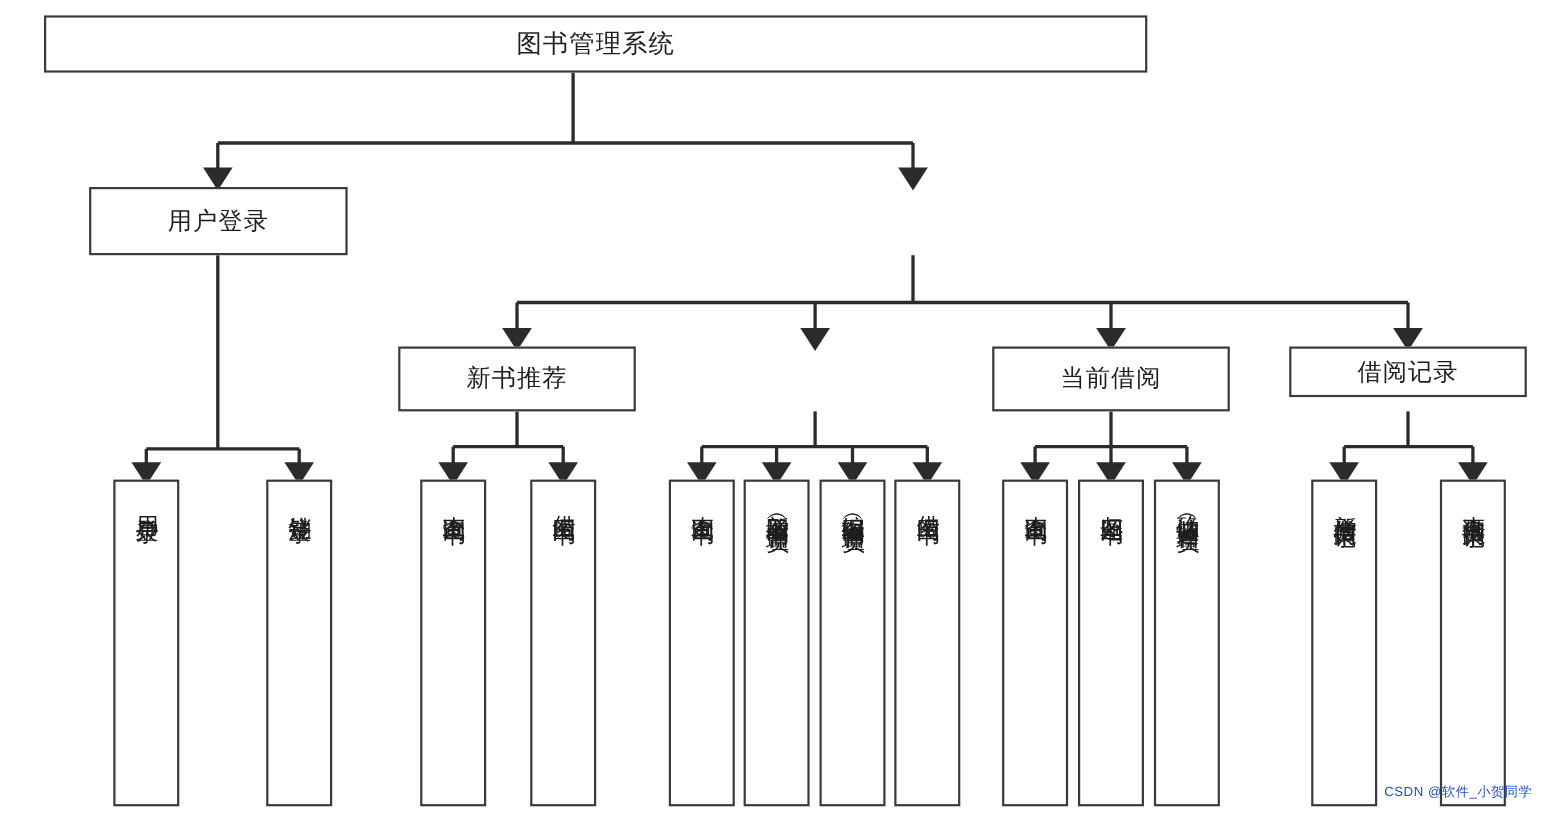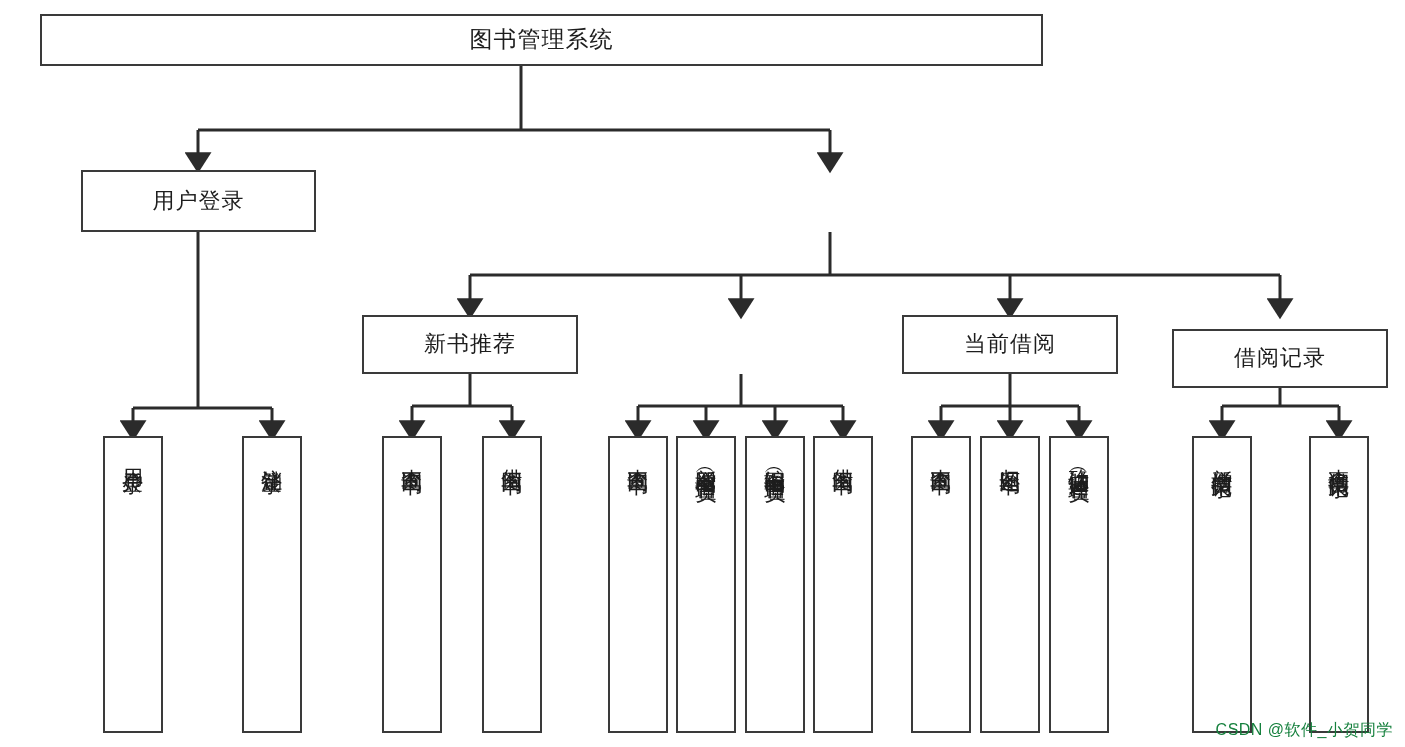--- a/index.html
+++ b/index.html
@@ -50,23 +50,23 @@
     text-orientation:upright;
     font-size:21px;
     line-height:1.22;
     letter-spacing:2px;
     white-space:nowrap;
     display:block;
   }
   .watermark{
     position:absolute;
     right:12px;
-    bottom:6px;
-    font-size:16px;
-    color:#15803d;
+    bottom:18px;
+    font-size:12px;
+    color:#1d4ed8;
     letter-spacing:0.5px;
     white-space:nowrap;
   }
 </style>
 </head>
 <body>
 
 <div id="canvas">
 
   <svg class="wires" viewBox="0 0 1405 747" xmlns="http://www.w3.org/2000/svg">
@@ -126,21 +126,21 @@
   <div class="node horiz" style="left:81px; top:170px; width:235px; height:62px;">
     <span>用户登录</span>
   </div>
 
   <div class="node horiz" style="left:362px; top:315px; width:216px; height:59px;">
     <span>新书推荐</span>
   </div>
   <div class="node horiz" style="left:902px; top:315px; width:216px; height:59px;">
     <span>当前借阅</span>
   </div>
-  <div class="node horiz" style="left:1172px; top:315px; width:216px; height:59px;margin-top:14px;">
+  <div class="node horiz" style="left:1172px; top:315px; width:216px; height:46px;">
     <span>借阅记录</span>
   </div>
 
   <div class="node leaf" style="left:103px; top:436px; width:60px; height:297px;">
     <span class="vtext">用户登录</span>
   </div>
   <div class="node leaf" style="left:242px; top:436px; width:60px; height:297px;">
     <span class="vtext">注销登录</span>
   </div>
 

